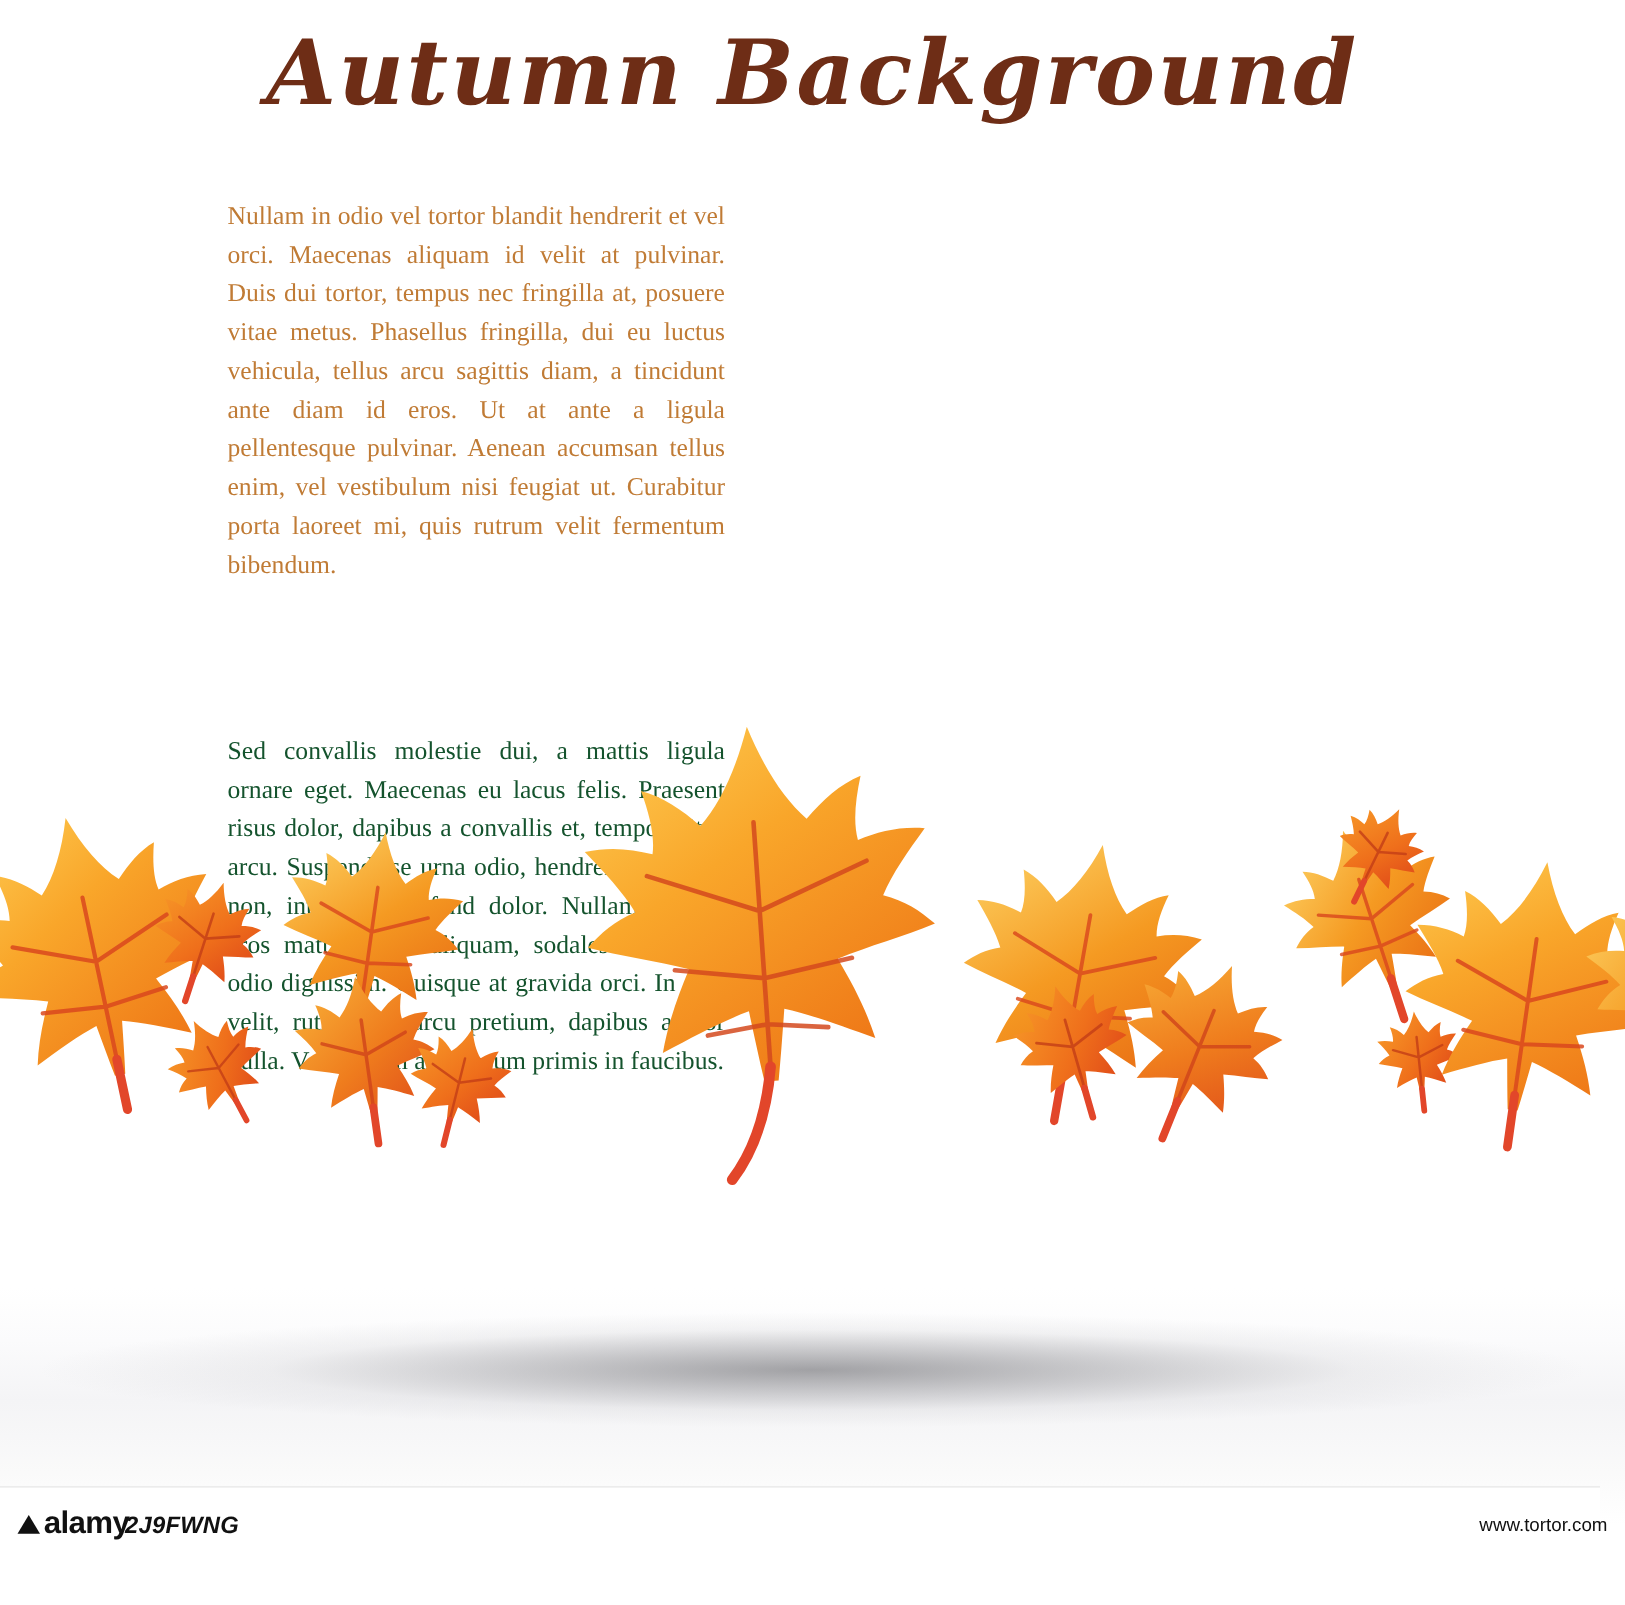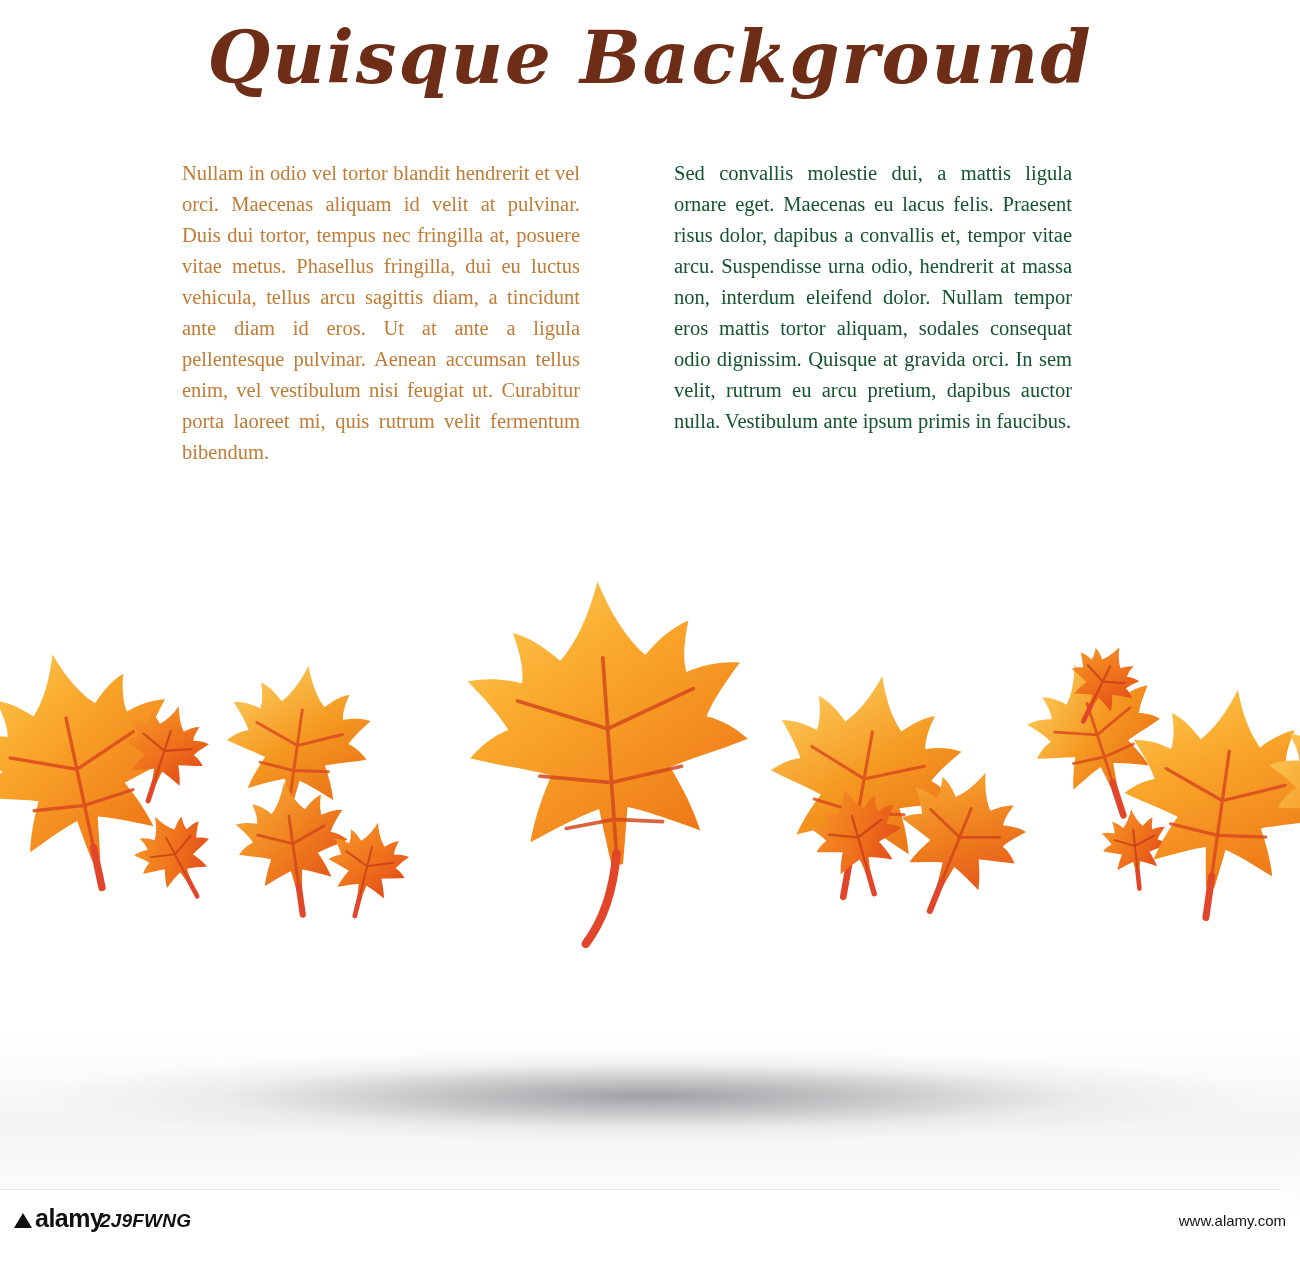--- a/index.html
+++ b/index.html
@@ -43,21 +43,22 @@
     white-space: nowrap;
   }
 
   
   .columns {
     position: absolute;
     left: 182px;
     top: 158px;
     width: 940px;
     display: flex;
-    gap: 94px;
+    gap: 118px;
+    flex-direction: column;
   }
   .col {
     width: 398px;
   }
   .col p {
     margin: 0;
     font-family: "Liberation Serif", serif;
     font-size: 20.5px;
     line-height: 31px;
     text-align: justify;
@@ -143,21 +144,21 @@
     font-family: "Liberation Sans", sans-serif;
     font-size: 15px;
     color: #111111;
   }
 </style>
 </head>
 <body>
 
 <div class="artboard">
 
-  <div class="title">Quisque Background</div>
+  <div class="title">Autumn Background</div>
 
   <div class="columns">
     <div class="col left">
       <p>Nullam in odio vel tortor blandit hendrerit et vel orci. Maecenas aliquam id velit at pulvinar. Duis dui tortor, tempus nec fringilla at, posuere vitae metus. Phasellus fringilla, dui eu luctus vehicula, tellus arcu sagittis diam, a tincidunt ante diam id eros. Ut at ante a ligula pellentesque pulvinar. Aenean accumsan tellus enim, vel vestibulum nisi feugiat ut. Curabitur porta laoreet mi, quis rutrum velit fermentum bibendum.</p>
     </div>
     <div class="col right">
       <p>Sed convallis molestie dui, a mattis ligula ornare eget. Maecenas eu lacus felis. Praesent risus dolor, dapibus a convallis et, tempor vitae arcu. Suspendisse urna odio, hendrerit at massa non, interdum eleifend dolor. Nullam tempor eros mattis tortor aliquam, sodales consequat odio dignissim. Quisque at gravida orci. In sem velit, rutrum eu arcu pretium, dapibus auctor nulla. Vestibulum ante ipsum primis in faucibus.</p>
     </div>
   </div>
 
@@ -306,15 +307,15 @@
     </svg>
   </div>
 
   <div class="floor"></div>
 </div>
 
 <div class="footer">
   <div class="footer-inner">
     <div class="alamy-logo"><span class="mark"></span><span>alamy</span></div>
     <div class="image-id">2J9FWNG</div>
-    <div class="footer-url">www.alamy.com</div>
+    <div class="footer-url">www.tortor.com</div>
   </div>
 </div>
 
 </body></html>

